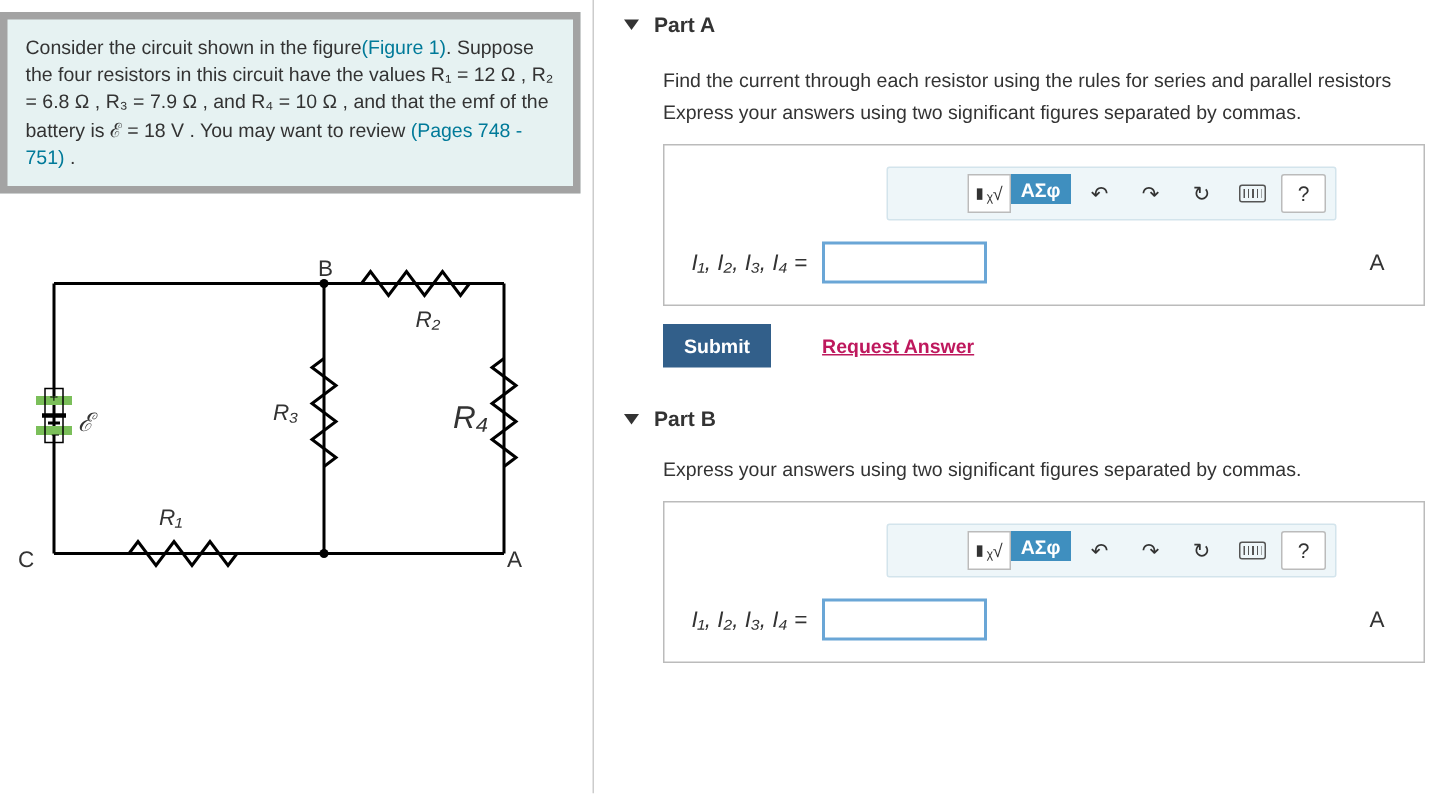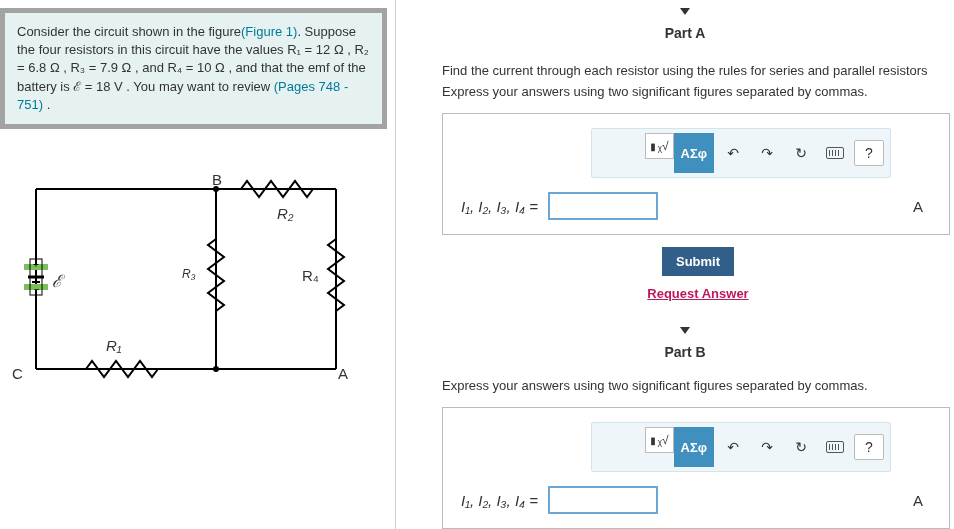--- a/index.html
+++ b/index.html
@@ -8,36 +8,36 @@
   .left-col { width: 395px; padding: 0 8px 0 0; }
   .right-col { flex: 1; border-left: 1px solid #ccc; padding: 0 0 0 20px; position: relative; }
   .prompt-box { background: #e6f2f2; border: 5px solid #a3a3a3; padding: 10px 12px; margin: 8px 0 40px 0; line-height: 1.4; }
   .prompt-box a { color: #007a99; text-decoration: none; }
   .figure-header { display: flex; align-items: center; justify-content: space-between; margin: 0 0 30px 0; }
   .figure-header h3 { font-size: 17px; font-weight: bold; }
   .pager { display: flex; align-items: center; gap: 6px; font-size: 13px; color: #555; }
   .pager-btn { width: 22px; height: 22px; border: 1px solid #ccc; border-radius: 50%; background: #fff; display: flex; align-items: center; justify-content: center; color: #888; cursor: pointer; font-size: 12px;}
   .figure-canvas { width: 360px; height: 230px; position: relative; margin-left: 6px; }
   .part { margin-bottom: 18px; }
-  .part-head { display: flex; align-items: center; gap: 10px; padding: 8px 0; font-weight: bold; font-size: 14px; flex-direction: column;}
+  .part-head { display: flex; align-items: center; gap: 10px; padding: 8px 0; font-weight: bold; font-size: 14px;}
   .tri { width: 0; height: 0; border-left: 5px solid transparent; border-right: 5px solid transparent; border-top: 7px solid #333; }
   .part-body { padding: 4px 0 0 26px; }
   .instr { margin: 10px 0 6px 0; }
   .instr2 { font-weight: normal; margin: 6px 0 14px 0; }
   .answer-box { border: 1px solid #bbb; background: #fff; padding: 14px 18px 14px 18px; margin-bottom: 12px; width: 508px;}
   .toolbar { display: flex; align-items: center; justify-content: flex-end; gap: 4px; margin-bottom: 14px; background:#eef6f9; border:1px solid #d3e4ec; padding:4px 6px; border-radius:2px; width:300px; margin-left:auto; margin-right:40px;}
   .tb-btn { min-width: 30px; height: 26px; border: 1px solid transparent; background: transparent; display:flex; align-items:center; justify-content:center; font-size: 14px; color:#333; cursor:pointer; border-radius:2px;}
   .tb-group { display:flex; gap:0; }
   .tb-white { background:#fff; border:1px solid #bbb; padding:0 4px; height:26px; display:flex; align-items:center; gap:2px;}
-  .tb-blue { background:#3f8fbf; color:#fff; border:1px solid #3f8fbf; padding:0 6px; height:40px; display:flex; align-items:center; font-weight:bold;}
+  .tb-blue { background:#3f8fbf; color:#fff; border:1px solid #3f8fbf; padding:0 6px; height:20px; display:flex; align-items:center; font-weight:bold;}
   .input-row { display:flex; align-items:center; gap:10px; }
   .input-row .lhs { font-style: italic; font-size: 15px; text-align: center; }
   .ans-input { width: 110px; height: 28px; border: 2px solid #6aa6d6; background:#fff; }
   .unit { font-size: 15px; margin-left: auto; padding-right:8px;}
-  .submit-row { display:flex; align-items:center; gap:10px;flex-direction:column; }
+  .submit-row { display:flex; align-items:center; gap:34px; }
   .submit-btn { background:#325f8a; color:#fff; border:none; padding:7px 14px; font-size:13px; cursor:pointer; font-weight:bold;}
   .req-link { color:#be185d; text-decoration:underline; cursor:pointer; font-size:13px; font-weight:bold;}
   .kbd-icon { display:inline-block; width:18px; height:12px; border:1px solid #555; border-radius:2px; position:relative;}
   .kbd-icon::before{content:"";position:absolute;top:2px;left:2px;right:2px;bottom:2px;background:repeating-linear-gradient(90deg,#555 0 1px,transparent 1px 3px);}
 </style>
 </head>
 <body>
 
 <div class="layout">
 
@@ -75,22 +75,22 @@
 
         <circle cx="210" cy="20" r="3" fill="#000"></circle>
         <circle cx="210" cy="200" r="3" fill="#000"></circle>
       </svg>
       
       <div style="position:absolute; top:2px; left:206px; font-size:15px;">B</div>
       <div style="position:absolute; top:196px; left:332px; font-size:15px;">A</div>
       <div style="position:absolute; top:196px; left:6px; font-size:15px;">C</div>
       <div style="position:absolute; top:168px; left:100px; font-size:15px; font-style:italic;">R₁</div>
       <div style="position:absolute; top:36px; left:254px; font-size:15px; font-style:italic;margin-left:17px;">R₂</div>
-      <div style="position:absolute; top:98px; left:176px; font-size:12px; font-style:italic;">R₃</div>
-      <div style="position:absolute; top:98px; left:296px; font-size:15px; ">R₄</div>
+      <div style="position:absolute; top:98px; left:176px; font-size:15px; font-style:italic;">R₃</div>
+      <div style="position:absolute; top:98px; left:296px; font-size:21px; font-style:italic;">R₄</div>
       <div style="position:absolute; top:100px; left:46px; font-size:17px; font-style:italic;">ℰ</div>
     </div>
   </div>
 
   <div class="right-col">
 
     <div class="part">
       <div class="part-head">
         <div class="tri"></div>
         <span>Part A</span>

